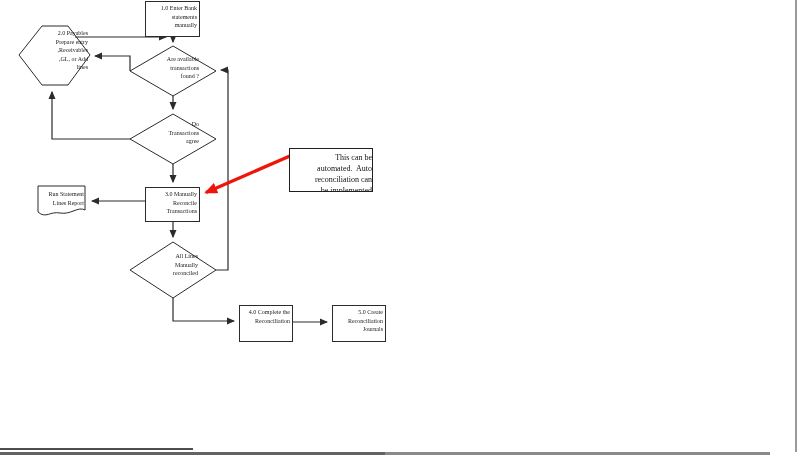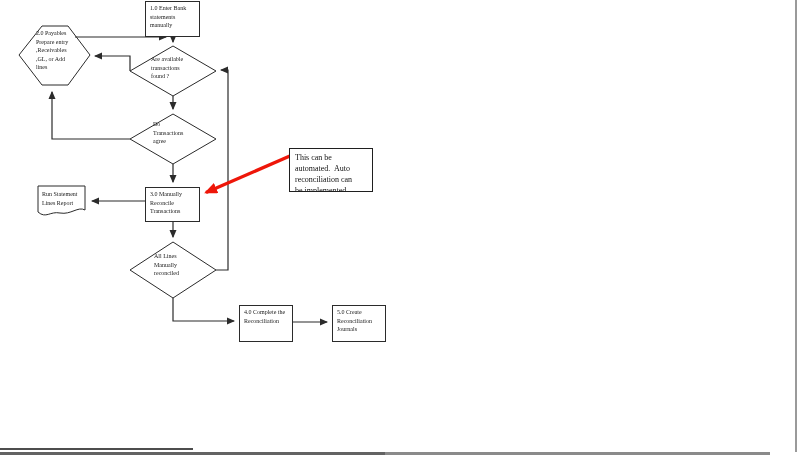--- a/index.html
+++ b/index.html
@@ -1,18 +1,18 @@
 <!DOCTYPE html>
 <html><head>
 <meta charset="utf-8">
 <style>
   html,body{margin:0;padding:0;background:#ffffff;}
   #canvas{
     position:relative;width:800px;height:462px;background:#ffffff;
-    font-family:"Liberation Serif","DejaVu Serif",serif;overflow:hidden;
+    font-family:"Liberation Serif","DejaVu Serif",serif;overflow:hidden;text-align:right;
   }
   #shapes-svg{position:absolute;left:0;top:0;}
   .node-label{
     position:absolute;font-size:6px;line-height:8.5px;color:#1b1b1b;
     white-space:pre;letter-spacing:0;
   }
   .rect-node{
     position:absolute;border:1px solid #2b2b2b;background:#ffffff;
     box-sizing:border-box;font-size:6px;line-height:8.5px;color:#1b1b1b;
     white-space:pre;padding:2px 2px 0 4px;

